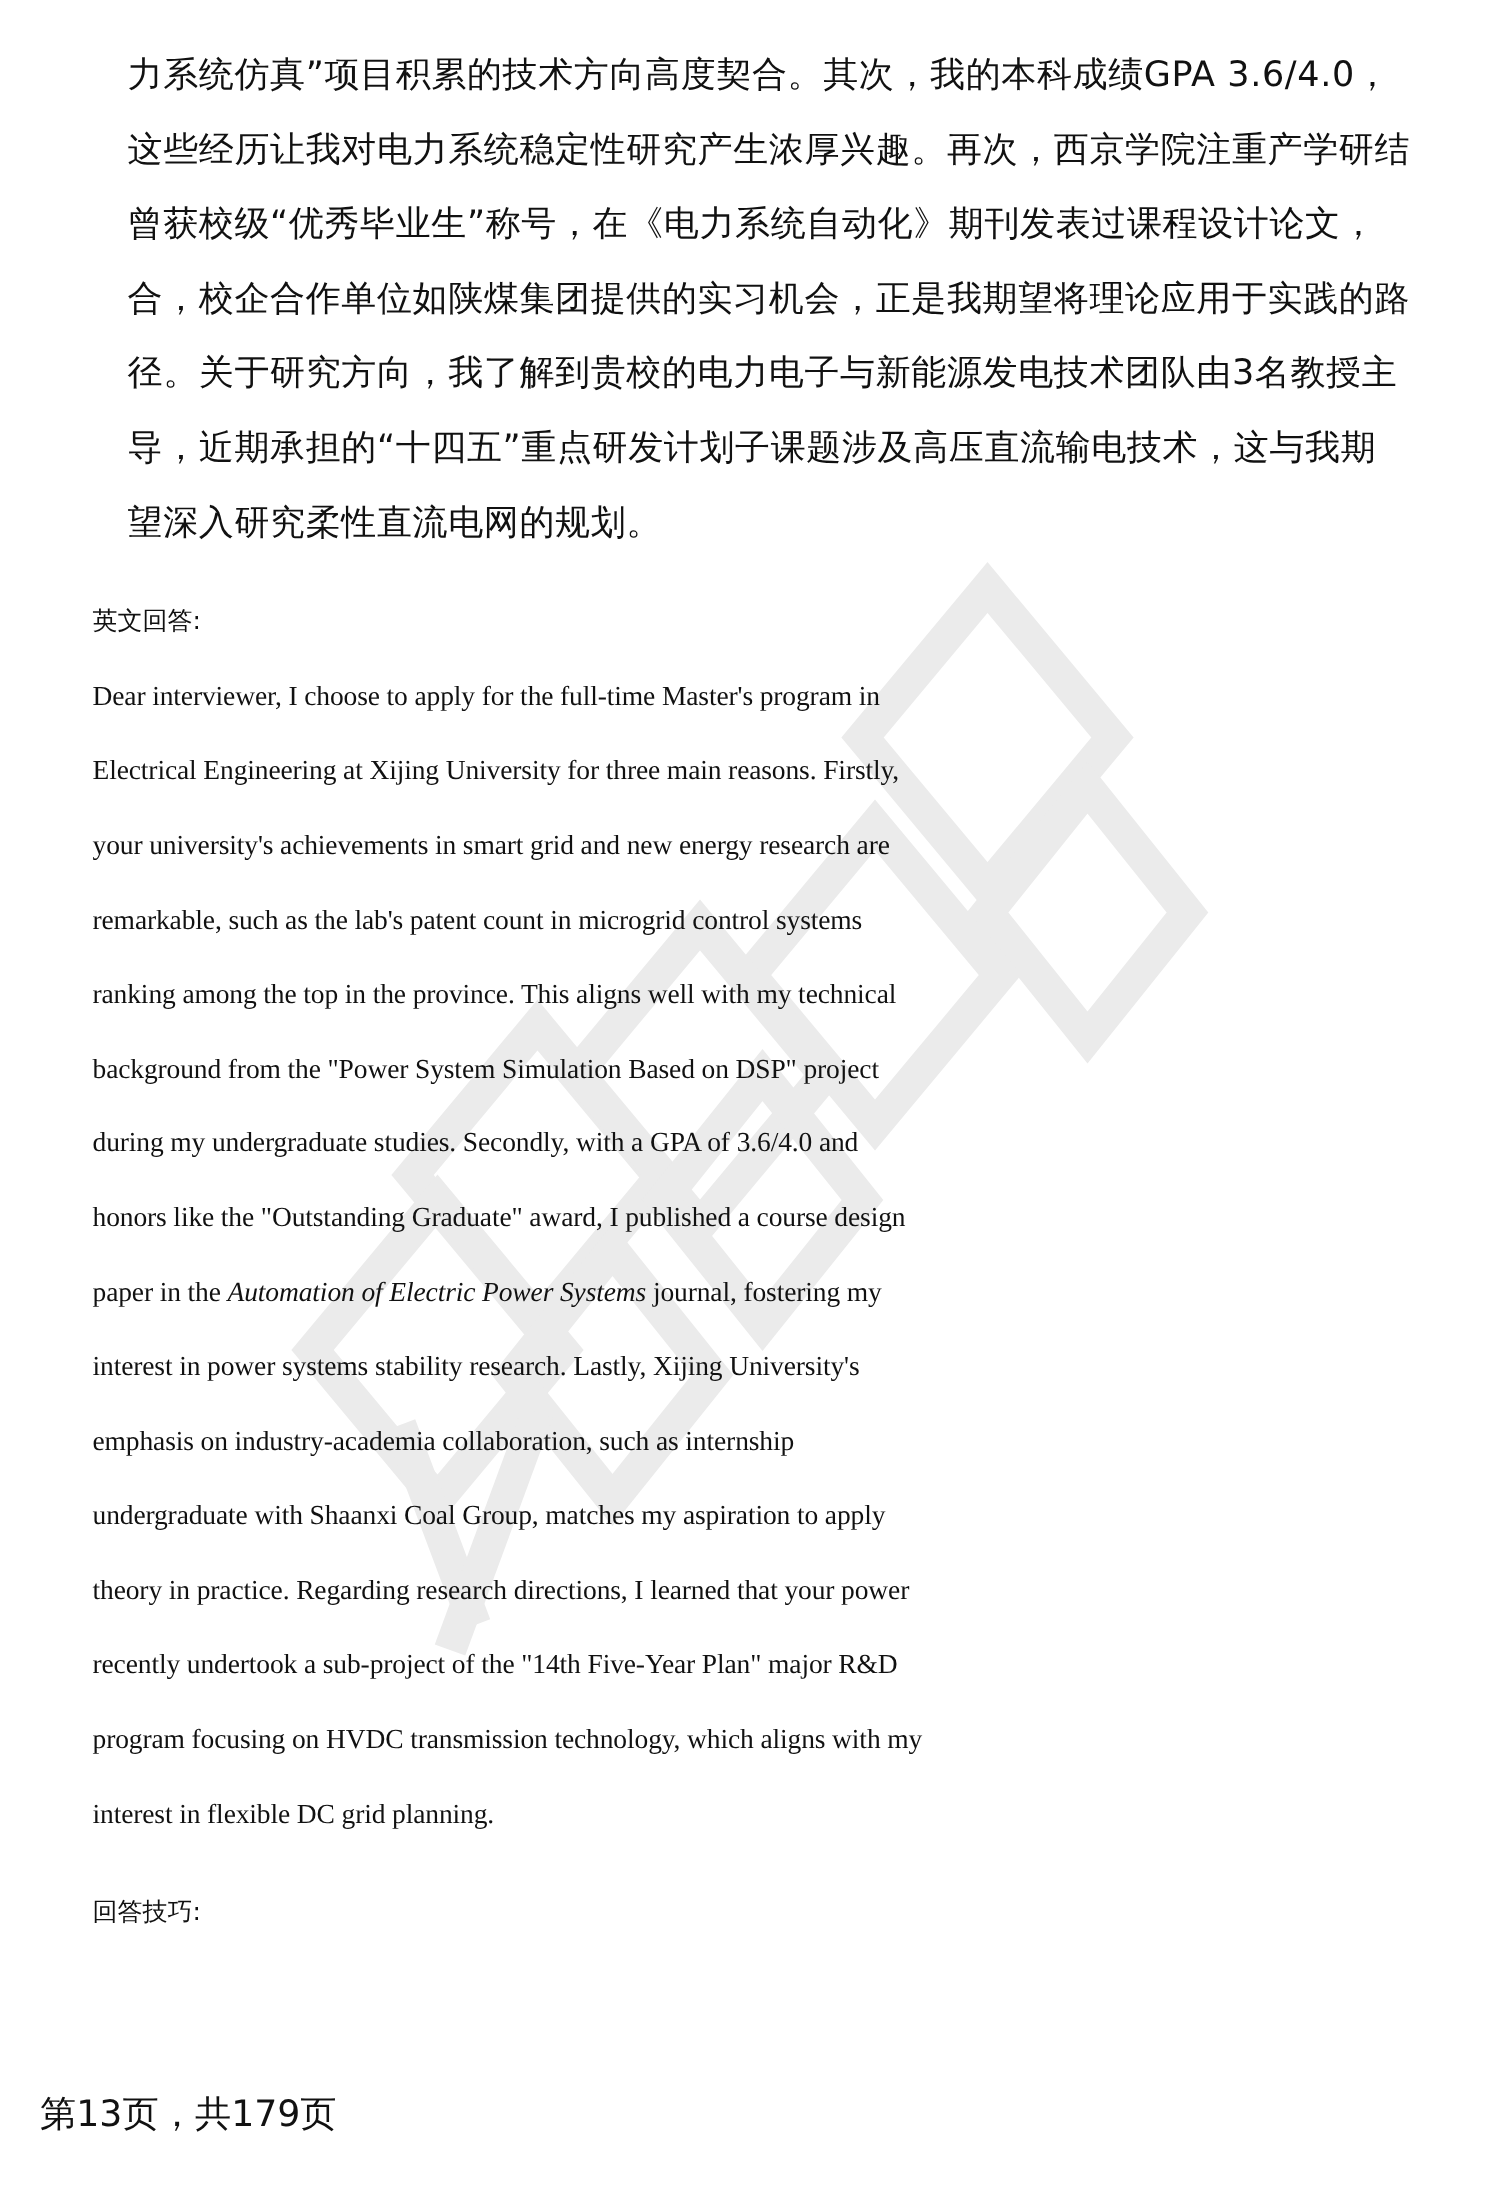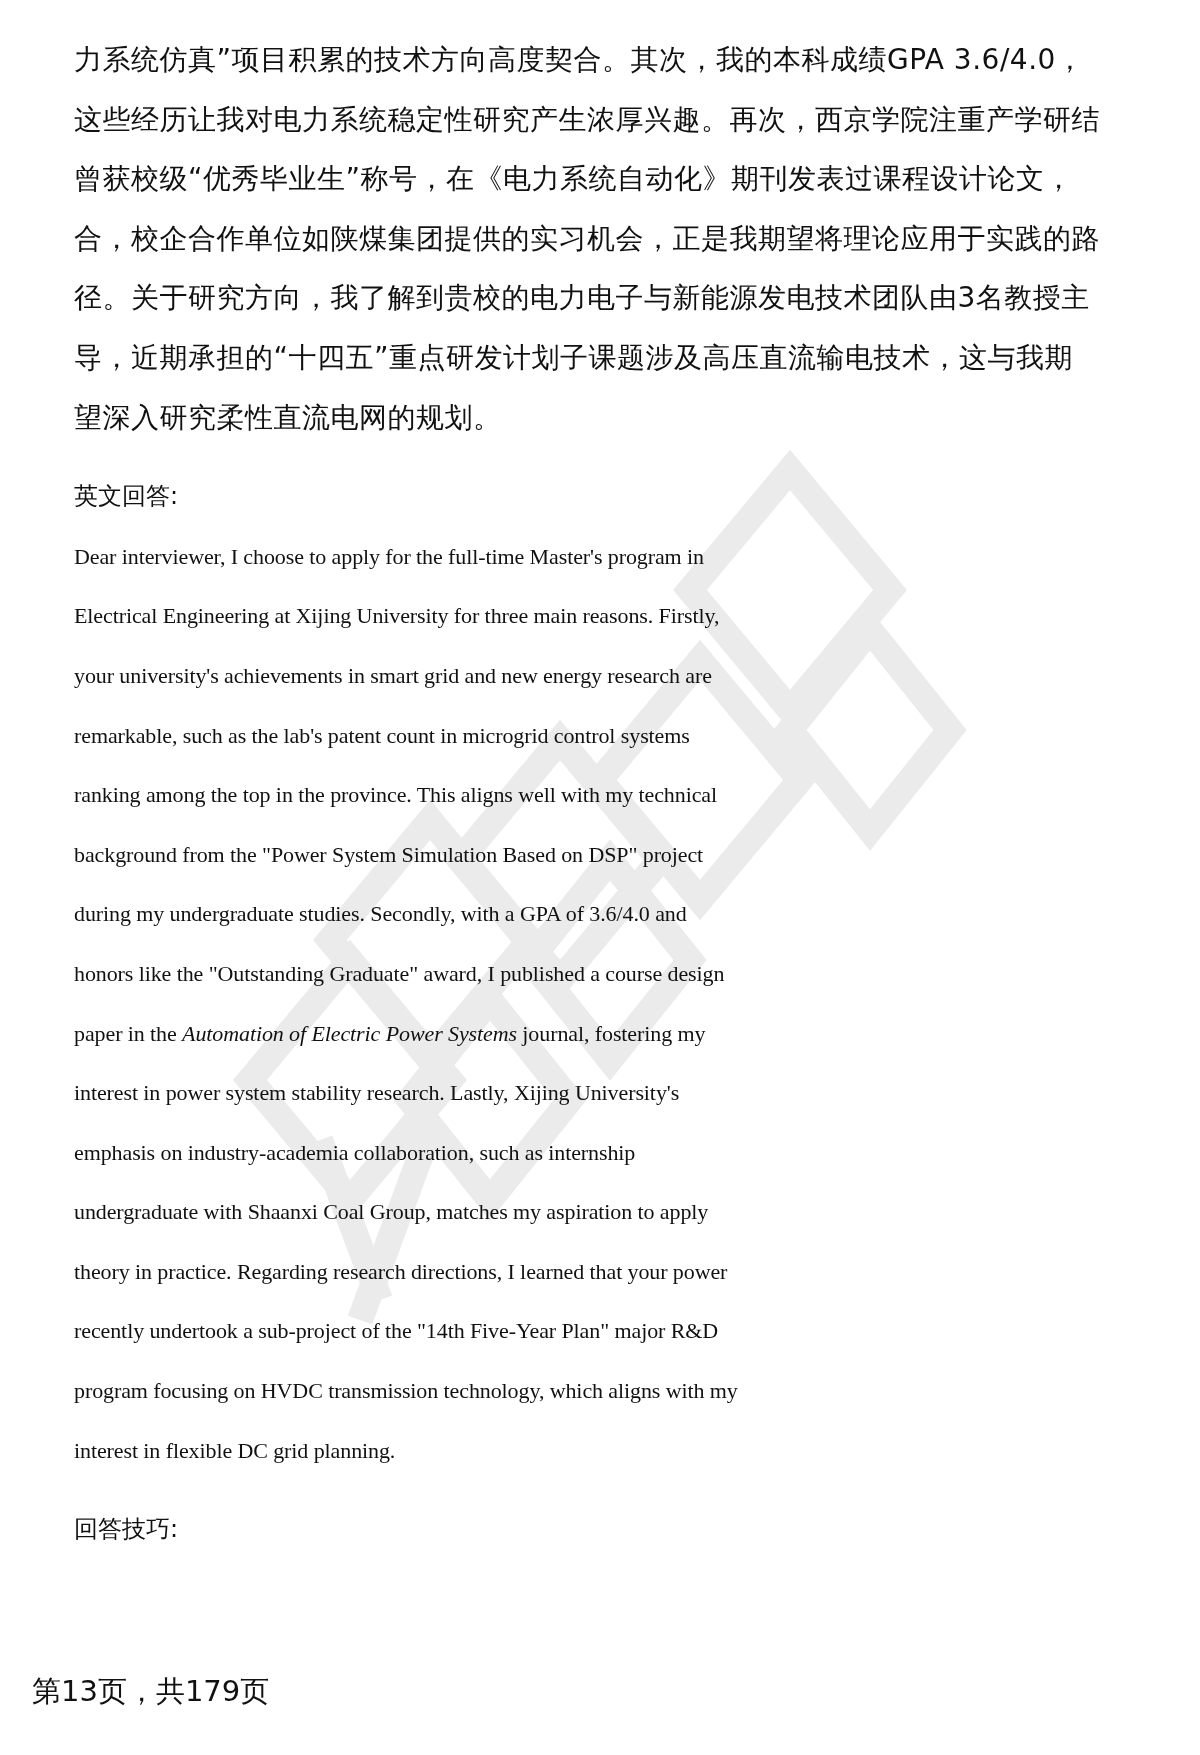--- a/index.html
+++ b/index.html
@@ -33,28 +33,29 @@
     }
     .line {
       font-size: 28px;
       line-height: 59.6px;
       height: 59.6px;
       white-space: nowrap;
       letter-spacing: 0;
     }
     .cn .line {
       letter-spacing: 0.5px;
+      margin-left: 28px;
     }
     .en .line {
       font-size: 22px;
       letter-spacing: -0.1px;
       font-family: Liberation Serif, serif;
     }
     .heading {
-      font-size: 24px;
+      font-size: 20px;
       line-height: 59.6px;
       height: 59.6px;
       margin-top: 20px;
     }
     .italic {
       font-style: italic;
     }
     .footer {
       position: absolute;
       left: 0;
@@ -99,21 +100,21 @@
   <div class="en">
     <div class="line">Dear interviewer, I choose to apply for the full-time Master's program in</div>
     <div class="line">Electrical Engineering at Xijing University for three main reasons. Firstly,</div>
     <div class="line">your university's achievements in smart grid and new energy research are</div>
     <div class="line">remarkable, such as the lab's patent count in microgrid control systems</div>
     <div class="line">ranking among the top in the province. This aligns well with my technical</div>
     <div class="line">background from the "Power System Simulation Based on DSP" project</div>
     <div class="line">during my undergraduate studies. Secondly, with a GPA of 3.6/4.0 and</div>
     <div class="line">honors like the "Outstanding Graduate" award, I published a course design</div>
     <div class="line"><span>paper in the </span><span class="italic">Automation of Electric Power Systems</span><span> journal, fostering my</span></div>
-    <div class="line">interest in power system stability research. Lastly, Xijing University's</div>
+    <div class="line">interest in power systems stability research. Lastly, Xijing University's</div>
     <div class="line">emphasis on industry-academia collaboration, such as internship</div>
     <div class="line">undergraduate with Shaanxi Coal Group, matches my aspiration to apply</div>
     <div class="line">theory in practice. Regarding research directions, I learned that your power</div>
     <div class="line">recently undertook a sub-project of the "14th Five-Year Plan" major R&amp;D</div>
     <div class="line">program focusing on HVDC transmission technology, which aligns with my</div>
     <div class="line">interest in flexible DC grid planning.</div>
   </div>
 
   <div class="heading">回答技巧:</div>
 </div>

